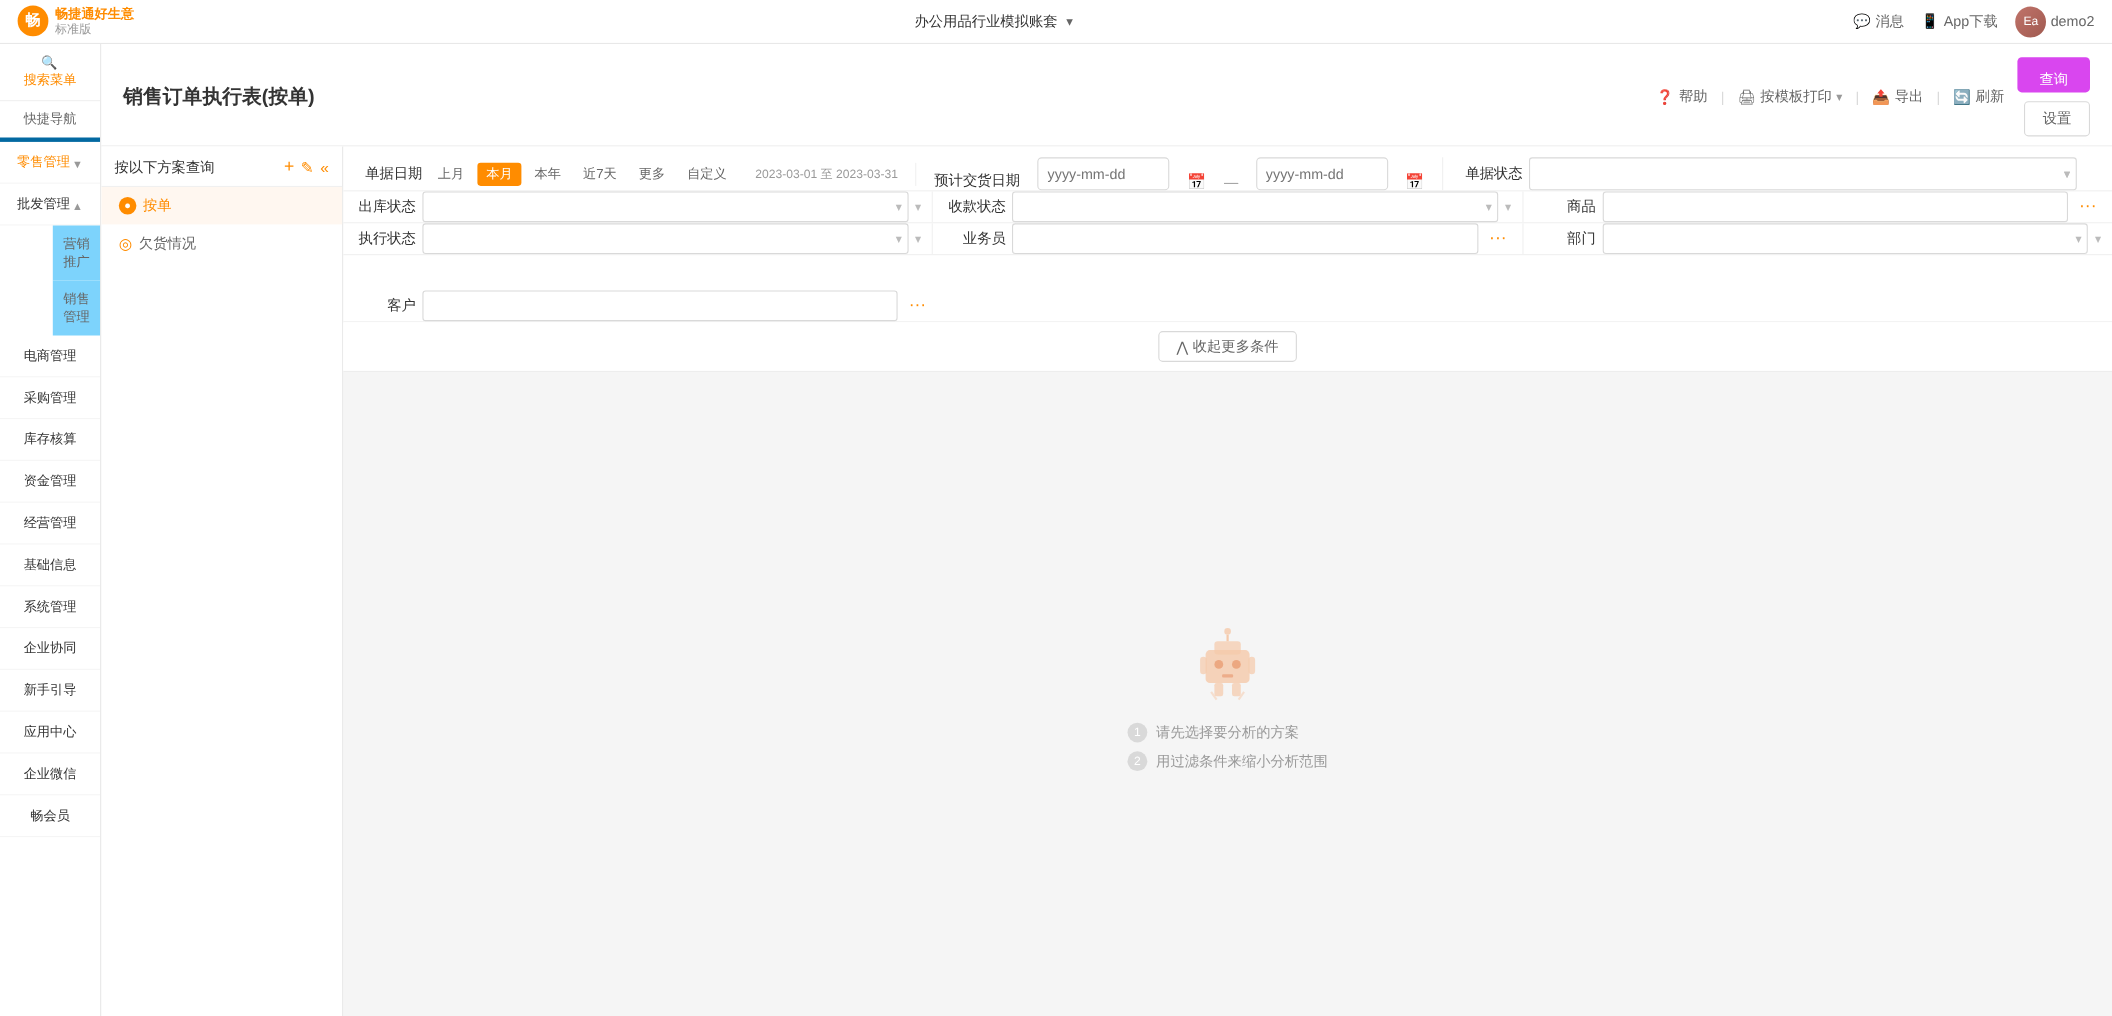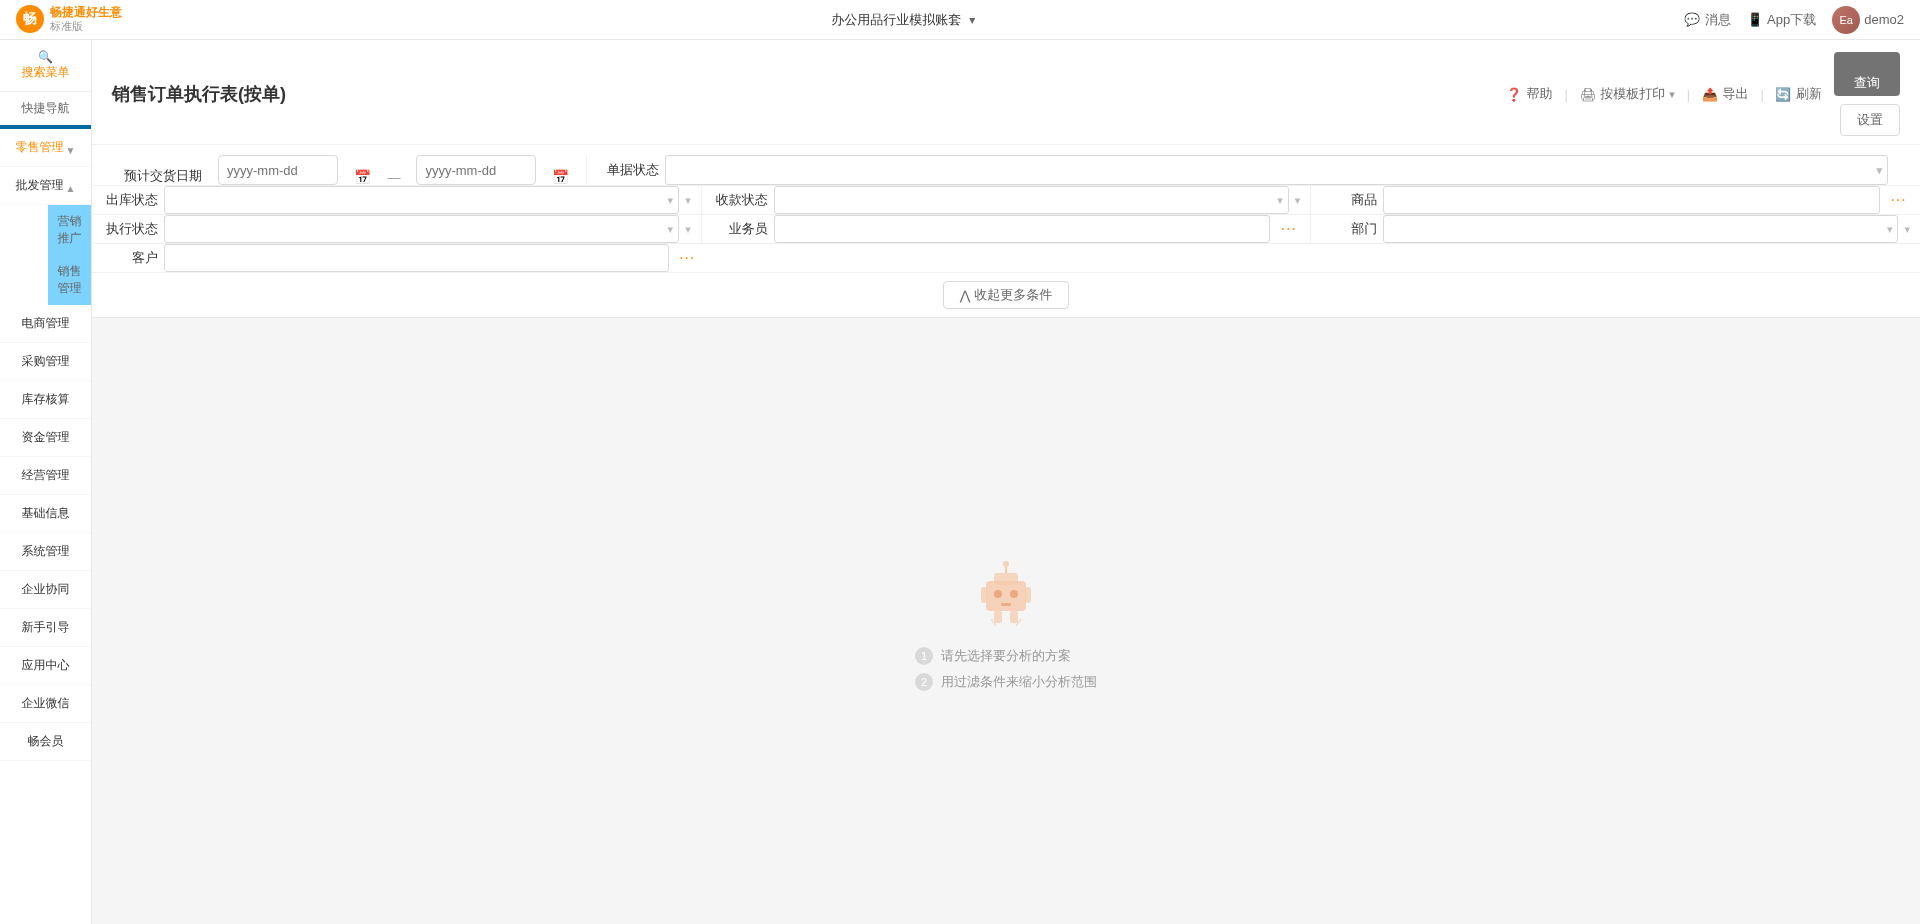--- a/index.html
+++ b/index.html
@@ -61,21 +61,21 @@
     .date-icon { color: #ff8c00; cursor: pointer; font-size: 14px; }
     .date-separator { color: #999; }
 
     
     .date-quick { display: flex; align-items: center; gap: 4px; margin-right: 8px; }
     .date-quick-btn { padding: 2px 8px; font-size: 12px; color: #666; cursor: pointer; border-radius: 3px; }
     .date-quick-btn.active { background: #ff8c00; color: #fff; border-radius: 3px; }
     .collapse-btn { display: flex; align-items: center; gap: 4px; font-size: 13px; color: #666; cursor: pointer; padding: 4px 16px; border: 1px solid #d9d9d9; border-radius: 4px; background: #fff; }
 
     
-    .query-btn { background: #737373; color: #fff; border: none; border-radius: 4px; padding: 22px 20px; font-size: 13px; cursor: pointer; height: 32px; }
+    .query-btn { background: #d946ef; color: #fff; border: none; border-radius: 4px; padding: 11px 20px; font-size: 13px; cursor: pointer; height: 32px; }
     .settings-btn { background: #fff; color: #666; border: 1px solid #d9d9d9; border-radius: 4px; padding: 6px 16px; font-size: 13px; cursor: pointer; height: 32px; margin-top: 4px; }
 
     
     .content-area { display: flex; flex: 1; overflow: hidden; }
 
     
     .data-area { flex: 1; background: #f5f5f5; display: flex; align-items: center; justify-content: center; flex-direction: column; }
     .empty-state { display: flex; flex-direction: column; align-items: center; gap: 16px; }
     .empty-icon { width: 80px; height: 80px; position: relative; }
     .empty-icon svg { width: 80px; height: 80px; }
@@ -226,27 +226,61 @@
           </div>
           <div class="right-btn-group">
             <button class="query-btn">查询</button>
             <button class="settings-btn">设置</button>
           </div>
         </div>
       </div>
 
       <div class="content-area">
 
+        <div class="left-panel">
+          <div class="left-panel-header">
+            <div class="left-panel-title">
+              <span>按以下方案查询</span>
+            </div>
+            <div class="left-panel-controls">
+              <span class="control-icon">+</span>
+              <span class="control-icon" style="font-size:14px;">✎</span>
+              <span class="control-icon" style="font-size:14px;">«</span>
+            </div>
+          </div>
+          <div class="left-panel-item active">
+            <div class="item-icon">●</div>
+            <span>按单</span>
+          </div>
+          <div class="left-panel-item">
+            <span style="color:#ff8c00;font-size:14px;">◎</span>
+            <span>欠货情况</span>
+          </div>
+        </div>
 
         <div style="flex:1;display:flex;flex-direction:column;overflow:hidden;">
 
           <div class="filter-wrapper">
 
             <div style="display:flex;align-items:center;padding:10px 16px 0;gap:0;border-bottom:1px solid #f0f0f0;">
 
+              <div style="display:flex;align-items:center;gap:6px;padding-right:16px;border-right:1px solid #f0f0f0;flex-shrink:0;">
+                <span class="f-label">单据日期</span>
+                <div class="date-quick">
+                  <span class="date-quick-btn">上月</span>
+                  <span class="date-quick-btn active">本月</span>
+                  <span class="date-quick-btn">本年</span>
+                  <span class="date-quick-btn">近7天</span>
+                  <span class="date-quick-btn">更多</span>
+                  <span class="date-quick-btn">自定义</span>
+                </div>
+                <div style="display:flex;flex-direction:column;font-size:11px;color:#999;margin-left:4px;">
+                  <span>2023-03-01 至 2023-03-31</span>
+                </div>
+              </div>
 
               <div style="display:flex;align-items:flex-end;gap:16px;padding:0 16px;border-right:1px solid #f0f0f0;flex-shrink:0;">
                 <span class="f-label">预计交货日期</span>
                 <input class="date-input" type="text" placeholder="yyyy-mm-dd" style="">
                 <span class="date-icon">📅</span>
                 <span class="date-separator">—</span>
                 <input class="date-input" type="text" placeholder="yyyy-mm-dd" style="">
                 <span class="date-icon">📅</span>
               </div>
 
@@ -306,21 +340,21 @@
                 <span class="f-label">部门</span>
                 <div class="f-select-wrap">
                   <select class="f-select">
                     <option value=""></option>
                   </select>
                 </div>
                 <span class="f-down">▾</span>
               </div>
             </div>
 
-            <div style="display:flex;align-items:center;gap:0;border-bottom:1px solid #f0f0f0;">
+            <div style="display:flex;align-items:center;gap:0;border-bottom:1px solid #f0f0f0;margin-top:32px;">
               <div class="f-item" style="flex:0.33;">
                 <span class="f-label">客户</span>
                 <input class="f-input" type="text" style="">
                 <span class="f-dots">···</span>
               </div>
             </div>
 
             <div style="display:flex;justify-content:center;padding:8px 0;background:#fff;">
               <button class="collapse-btn">
                 <span>⋀</span>

